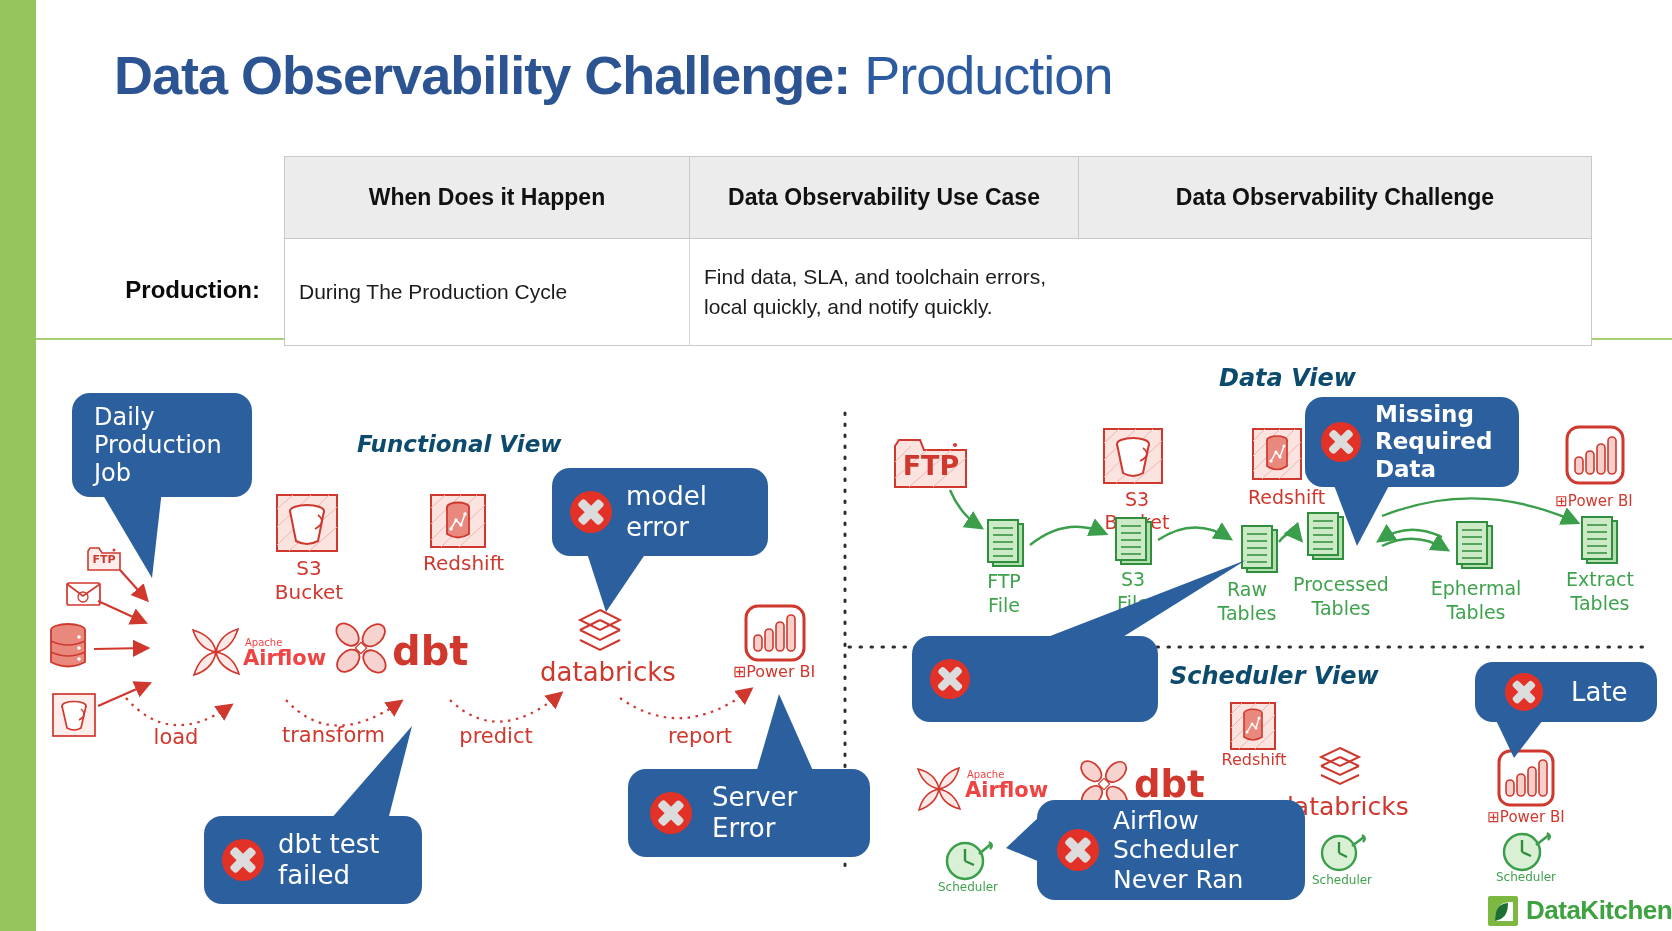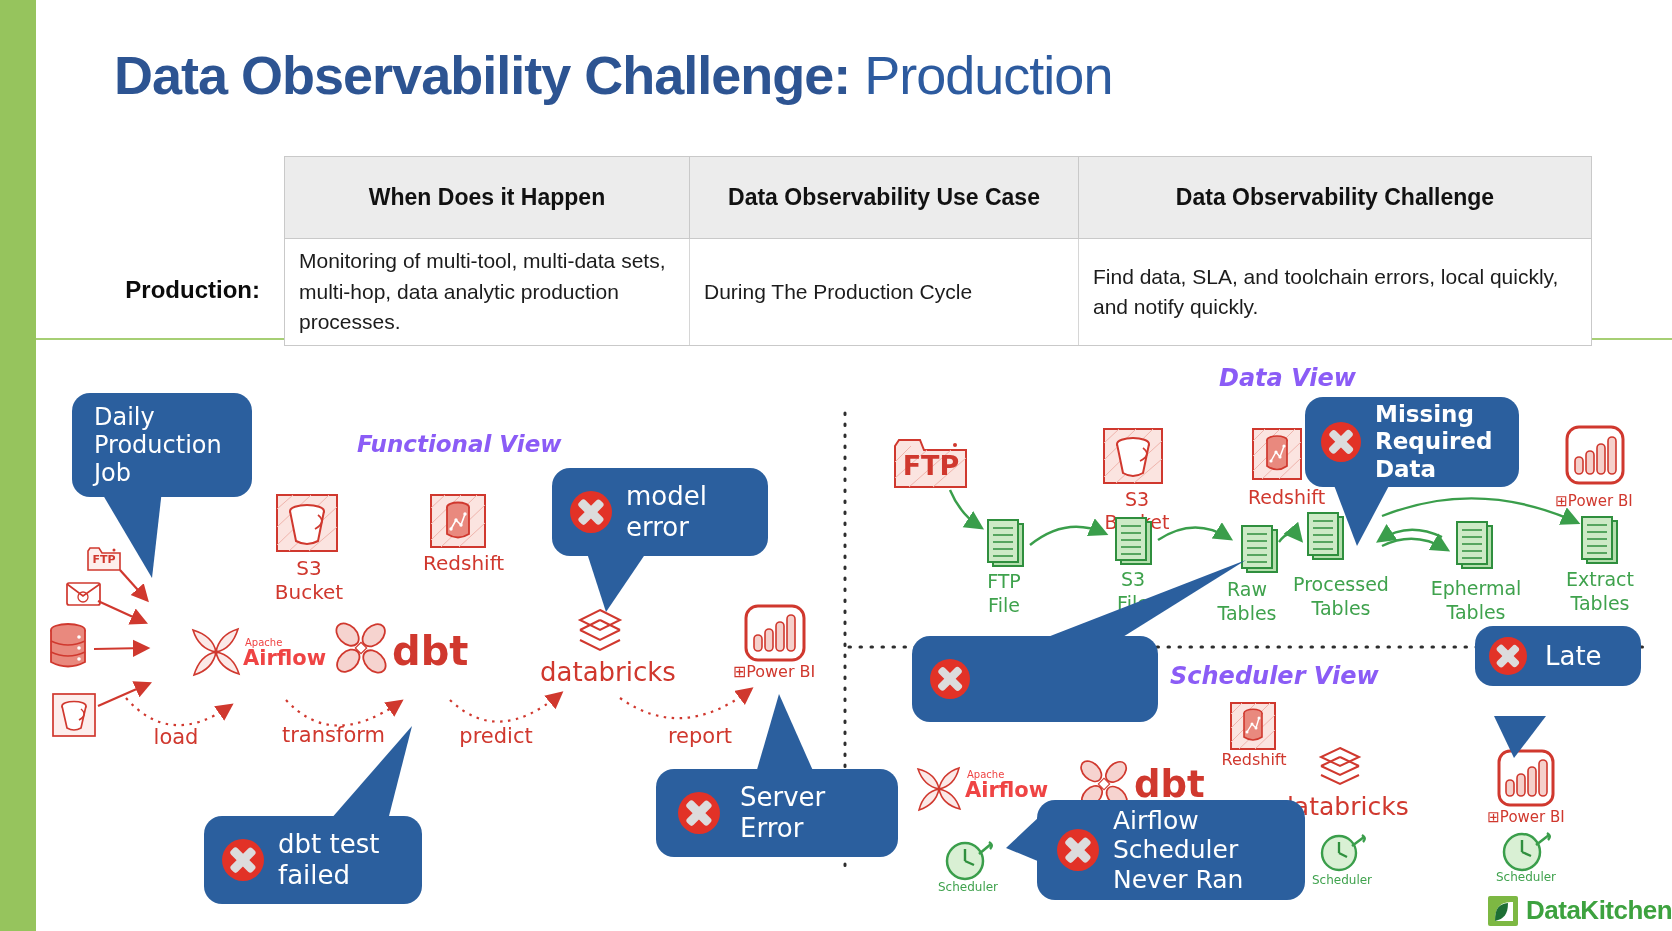--- a/index.html
+++ b/index.html
@@ -19,21 +19,21 @@
        border:1px solid #c9c9c9;z-index:2;background:#fff;}
   .tbl .th{background:#ececec;border-right:1px solid #c9c9c9;border-bottom:1px solid #c9c9c9;
        display:flex;align-items:center;justify-content:center;text-align:center;
        font-weight:700;font-size:23px;color:#111;padding:0 30px;line-height:1.5;}
   .tbl .td{background:#fff;border-right:1px solid #d6d6d6;display:flex;align-items:center;
        font-size:21px;color:#1c1c1c;padding:0 14px;line-height:1.45;}
   .tbl .last{border-right:none;}
   .rowlabel{left:60px;top:276px;width:200px;text-align:right;font-weight:700;font-size:24px;color:#0b0b0b;z-index:2;}
   
   .viewtitle{font-family:"DejaVu Sans",sans-serif;font-style:italic;font-weight:600;
-       color:#8b5cf6;z-index:2;white-space:nowrap;}
+       color:#0c4a6e;z-index:2;white-space:nowrap;}
   
   .rlabel{font-family:"DejaVu Sans",sans-serif;color:#d0382e;z-index:2;text-align:center;line-height:1.2;}
   .glabel{font-family:"DejaVu Sans",sans-serif;color:#3fa24d;z-index:2;text-align:center;line-height:1.25;}
   .icon{z-index:2;}
   
   .bubble{position:absolute;background:#2b5f9e;border-radius:18px;display:flex;align-items:center;
        color:#fff;z-index:5;font-family:"DejaVu Sans",sans-serif;font-weight:500;gap:14px;}
   .bubble .txt{line-height:1.18;}
   .err{border-radius:50%;background:#e23227;position:relative;flex:0 0 auto;}
   .err::before,.err::after{content:"";position:absolute;left:50%;top:50%;width:72%;height:21%;
@@ -61,21 +61,20 @@
 <div class="abs title">
   <span class="b">Data Observability Challenge:</span>
   <span class="l">Production</span>
 </div>
 
 <div class="abs rowlabel">Production:</div>
 <div class="abs tbl">
   <div class="th">When Does it Happen</div>
   <div class="th">Data Observability Use Case</div>
   <div class="th last">Data Observability Challenge</div>
-  <div class="td">Monitoring of multi-tool, multi-data sets, multi-hop, data analytic production processes.</div>
   <div class="td">During The Production Cycle</div>
   <div class="td last">Find data, SLA, and toolchain errors, local quickly, and notify quickly.</div>
 </div>
 
 <svg class="layer" width="1672" height="931">
   <defs>
     <marker id="mr" markerWidth="9" markerHeight="9" refX="6" refY="4" orient="auto">
       <path d="M0,0 L8,4 L0,8 z" fill="#d0382e"></path>
     </marker>
     <marker id="mg" markerWidth="9" markerHeight="9" refX="6" refY="4" orient="auto">
@@ -468,40 +467,40 @@
 <div class="bubble" style="left:552px;top:468px;width:198px;height:88px;padding-left:18px;">
   <div class="err" style="width:42px;height:42px;"></div>
   <div class="txt" style="font-size:26px;width:94px;">model error</div>
 </div>
 
 <div class="bubble" style="left:204px;top:816px;width:200px;height:88px;padding-left:18px;">
   <div class="err" style="width:42px;height:42px;"></div>
   <div class="txt" style="font-size:26px;width:112px;">dbt test failed</div>
 </div>
 
-<div class="bubble" style="left:628px;top:769px;width:220px;height:88px;padding-left:22px;gap:20px;margin-left:28px;">
+<div class="bubble" style="left:628px;top:769px;width:220px;height:88px;padding-left:22px;gap:20px;">
   <div class="err" style="width:42px;height:42px;"></div>
   <div class="txt" style="font-size:26px;width:100px;">Server Error</div>
 </div>
 
 <div class="bubble" style="left:1305px;top:397px;width:198px;height:90px;padding-left:16px;">
   <div class="err" style="width:40px;height:40px;"></div>
   <div class="txt" style="font-size:23px;font-weight:700;width:120px;">Missing Required Data</div>
 </div>
 
 <div class="bubble" style="left:912px;top:636px;width:228px;height:86px;padding-left:18px;">
   <div class="err" style="width:40px;height:40px;"></div>
 </div>
 
 <div class="bubble" style="left:1037px;top:800px;width:248px;height:100px;padding-left:20px;">
   <div class="err" style="width:42px;height:42px;"></div>
   <div class="txt" style="font-size:25px;width:134px;">Airflow Scheduler Never Ran</div>
 </div>
 
-<div class="bubble" style="left:1475px;top:626px;width:152px;height:60px;padding-left:14px;gap:18px;">
+<div class="bubble" style="left:1475px;top:662px;width:152px;height:60px;padding-left:30px;gap:28px;">
   <div class="err" style="width:38px;height:38px;"></div>
   <div class="txt" style="font-size:26px;">Late</div>
 </div>
 
 <div class="abs dklogo">
   <svg width="30" height="30">
     <rect x="0" y="0" width="30" height="30" rx="2" fill="#7db843"></rect>
     <path d="M7,25 C7,11 12,6 25,6 L25,25 Z" fill="#fff"></path>
     <path d="M7,25 C7,12 11,8 20,7 C20,18 16,23 7,25 Z" fill="#1d6f34"></path>
   </svg>

